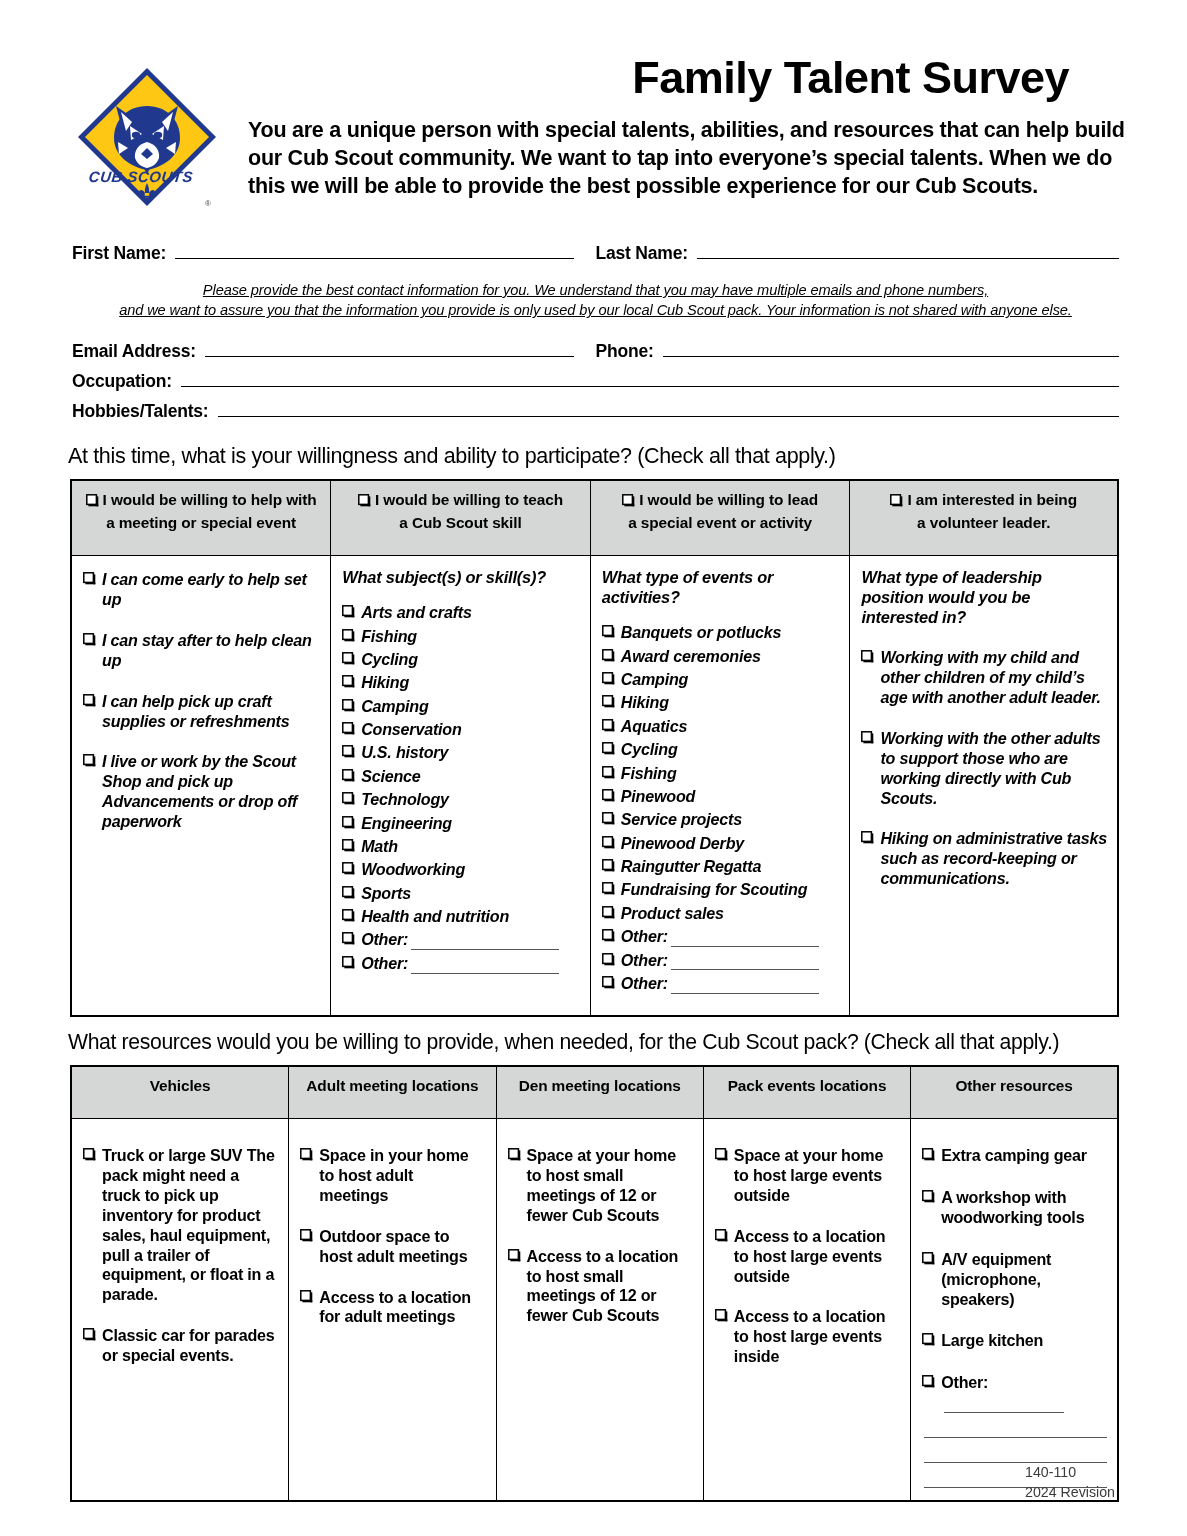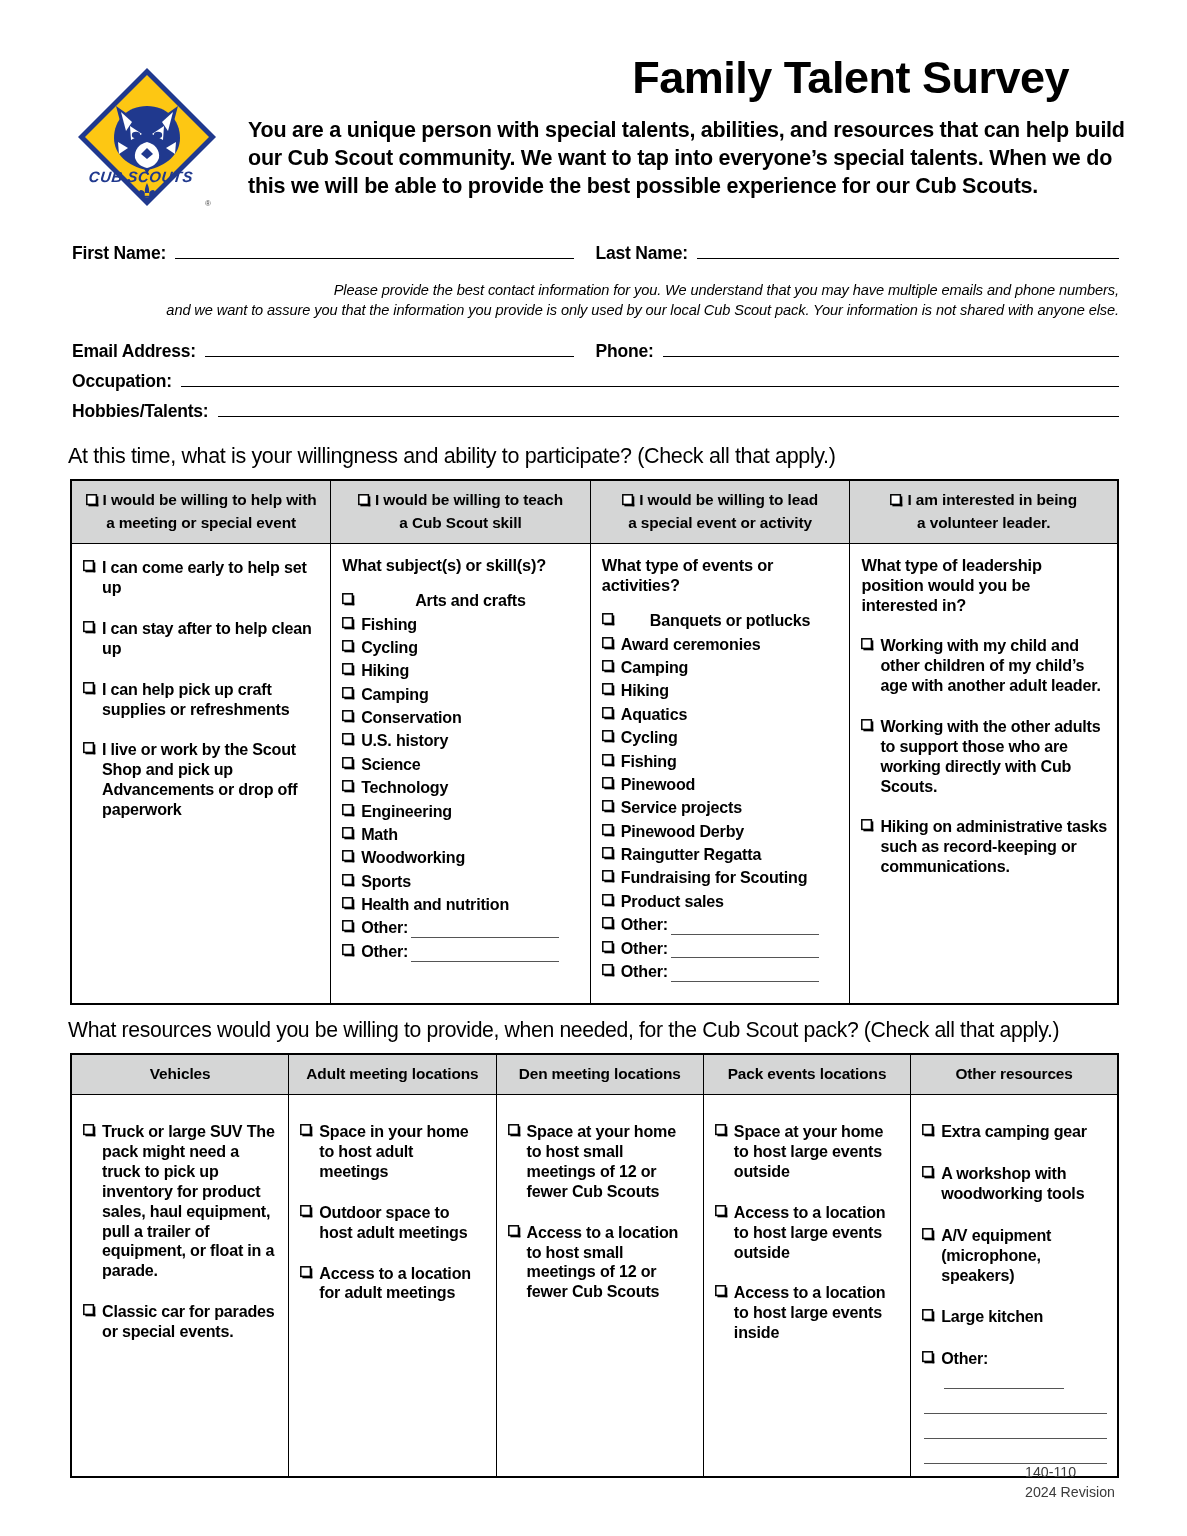--- a/index.html
+++ b/index.html
@@ -84,26 +84,27 @@
     flex: 1 1 auto;
     border-bottom: 1.4px solid #000;
     height: 19px;
     margin-left: 9px;
     margin-right: 22px;
     min-width: 20px;
   }
   .fld:last-child .fld-line { margin-right: 0; }
 
   .privacy {
-    text-align: right;
+    text-align: center;
     font-style: italic;
     font-size: 14.6px;
     line-height: 1.38;
     margin: 16px 0 18px 0;
     letter-spacing: -0.1px;
+    text-decoration: underline;
   }
 
   
   .prompt {
     padding: 0 68px 0 68px;
     font-size: 21.5px;
     letter-spacing: -0.35px;
     margin-top: 22px;
     margin-bottom: 10px;
     white-space: nowrap;
@@ -123,21 +124,21 @@
     vertical-align: top;
     padding: 0;
   }
   .tbl thead th {
     background: #d5d6d6;
     text-align: center;
     vertical-align: middle;
     font-size: 15.4px;
     font-weight: bold;
     line-height: 1.33;
-    padding: 9px 4px 10px 4px;
+    padding: 9px 4px 22px 4px;
     letter-spacing: -0.1px;
   }
   .tbl tbody td { padding: 11px 10px 12px 11px; }
 
   .cell-head {
     font-size: 16.4px;
     font-weight: bold;
     line-height: 1.22;
     letter-spacing: -0.2px;
     margin-bottom: 4px;
@@ -156,21 +157,21 @@
     flex: 0 0 auto;
     margin-right: 6px;
     position: relative;
     top: 2px;
   }
   .ck .box svg { display: block; }
   .ck .txt { flex: 1 1 auto; min-width: 0; }
 
   
   .ck.tightlist { margin-top: 3.5px; }
-  .ck.tightlist:first-of-type { margin-top: 0; text-align: center; }
+  .ck.tightlist:first-of-type { margin-top: 0; }
 
   
   .ck.spaced { margin-top: 17px; }
   .ck.spaced-lg { margin-top: 21px; }
   .ck.spaced-sm { margin-top: 22px; }
 
   .ck .otherline {
     display: inline-block;
     border-bottom: 1.3px solid #555;
     height: 15px;
@@ -353,21 +354,21 @@
                 <rect x="0.8" y="0.8" width="9.6" height="9.6" fill="#fff" stroke="#000" stroke-width="1.5"></rect>
                 <rect x="10.4" y="2.4" width="1.9" height="9.9" fill="#000"></rect>
                 <rect x="2.4" y="10.4" width="9.9" height="1.9" fill="#000"></rect>
               </svg>
           </span><span>I am interested in being</span><br>
           <span>a volunteer leader.</span>
         </th>
       </tr>
     </thead>
     <tbody>
-      <tr style="height:460px;">
+      <tr style="height:460px;font-style:italic;">
 
         <td>
           <div>
             <div class="ck spaced" style="margin-top:3px;">
               <span class="box">
                   <svg width="13" height="13" viewBox="0 0 13 13">
                     <rect x="0.8" y="0.8" width="9.6" height="9.6" fill="#fff" stroke="#000" stroke-width="1.5"></rect>
                     <rect x="10.4" y="2.4" width="1.9" height="9.9" fill="#000"></rect>
                     <rect x="2.4" y="10.4" width="9.9" height="1.9" fill="#000"></rect>
                   </svg>

